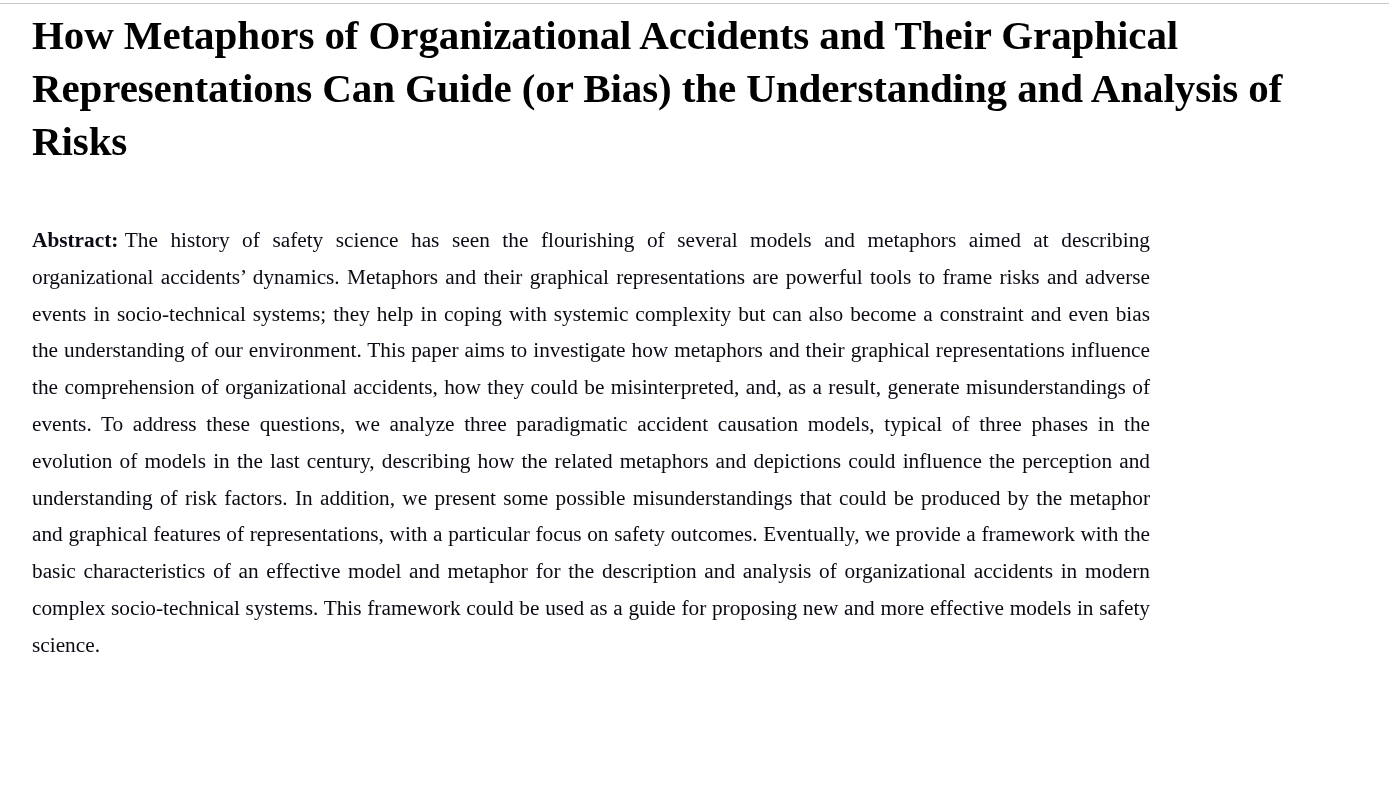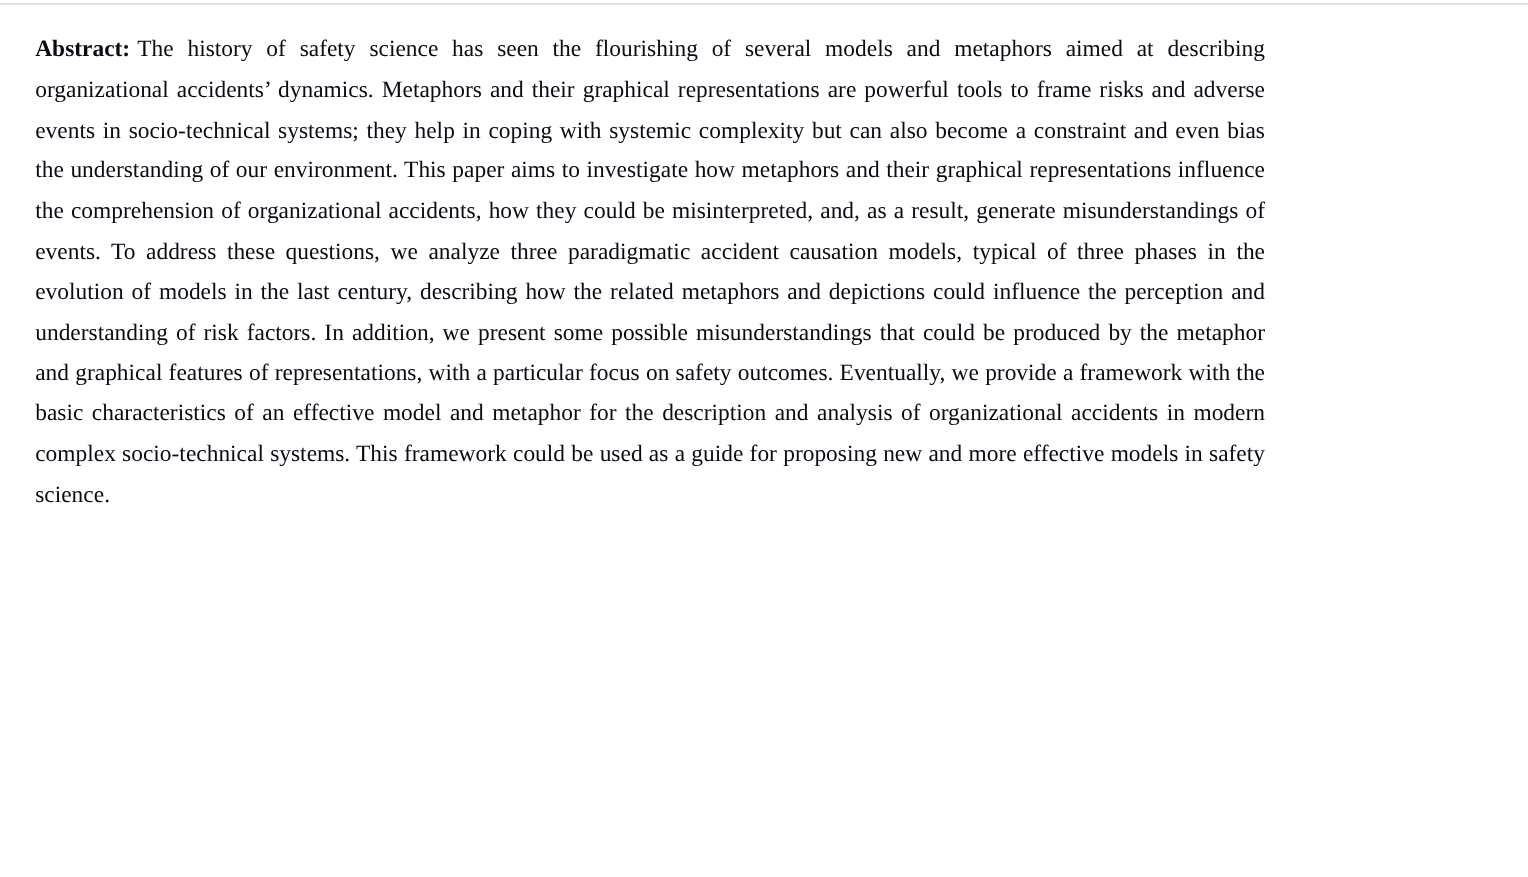--- a/index.html
+++ b/index.html
@@ -43,21 +43,21 @@
     font-family: "Liberation Serif", "DejaVu Serif", serif;
     font-weight: bold;
     font-size: 41px;
     line-height: 53px;
     letter-spacing: -0.1px;
     color: #000000;
     text-align: left;
   }
   .abstract-block {
     width: 1118px;
-    margin-top: 26px;
+    margin-top: 54px;
     font-size: 21.3px;
     line-height: 36.8px;
     text-align: justify;
     text-justify: inter-word;
     color: #0a0a14;
     word-spacing: 0.2px;
   }
   .abstract-label {
     font-weight: bold;
   }
@@ -72,19 +72,20 @@
 </style>
 </head>
 <body>
 
 <div class="page">
 
   <div class="top-rule"></div>
 
   <div class="content">
 
+    <h1 class="paper-title">How Metaphors of Organizational Accidents and Their Graphical Representations Can Guide (or Bias) the Understanding and Analysis of Risks</h1>
 
     <div class="abstract-block">
       <span class="abstract-label">Abstract:</span><span class="sentence-gap"></span><span class="abstract-body">The history of safety science has seen the flourishing of several models and metaphors aimed at describing organizational accidents’ dynamics. Metaphors and their graphical representations are powerful tools to frame risks and adverse events in socio-technical systems; they help in coping with systemic complexity but can also become a constraint and even bias the understanding of our environment. This paper aims to investigate how metaphors and their graphical representations influence the comprehension of organizational accidents, how they could be misinterpreted, and, as a result, generate misunderstandings of events. To address these questions, we analyze three paradigmatic accident causation models, typical of three phases in the evolution of models in the last century, describing how the related metaphors and depictions could influence the perception and understanding of risk factors. In addition, we present some possible misunderstandings that could be produced by the metaphor and graphical features of representations, with a particular focus on safety outcomes. Eventually, we provide a framework with the basic characteristics of an effective model and metaphor for the description and analysis of organizational accidents in modern complex socio-technical systems. This framework could be used as a guide for proposing new and more effective models in safety science.</span>
     </div>
 
   </div>
 </div>
 
 </body></html>

